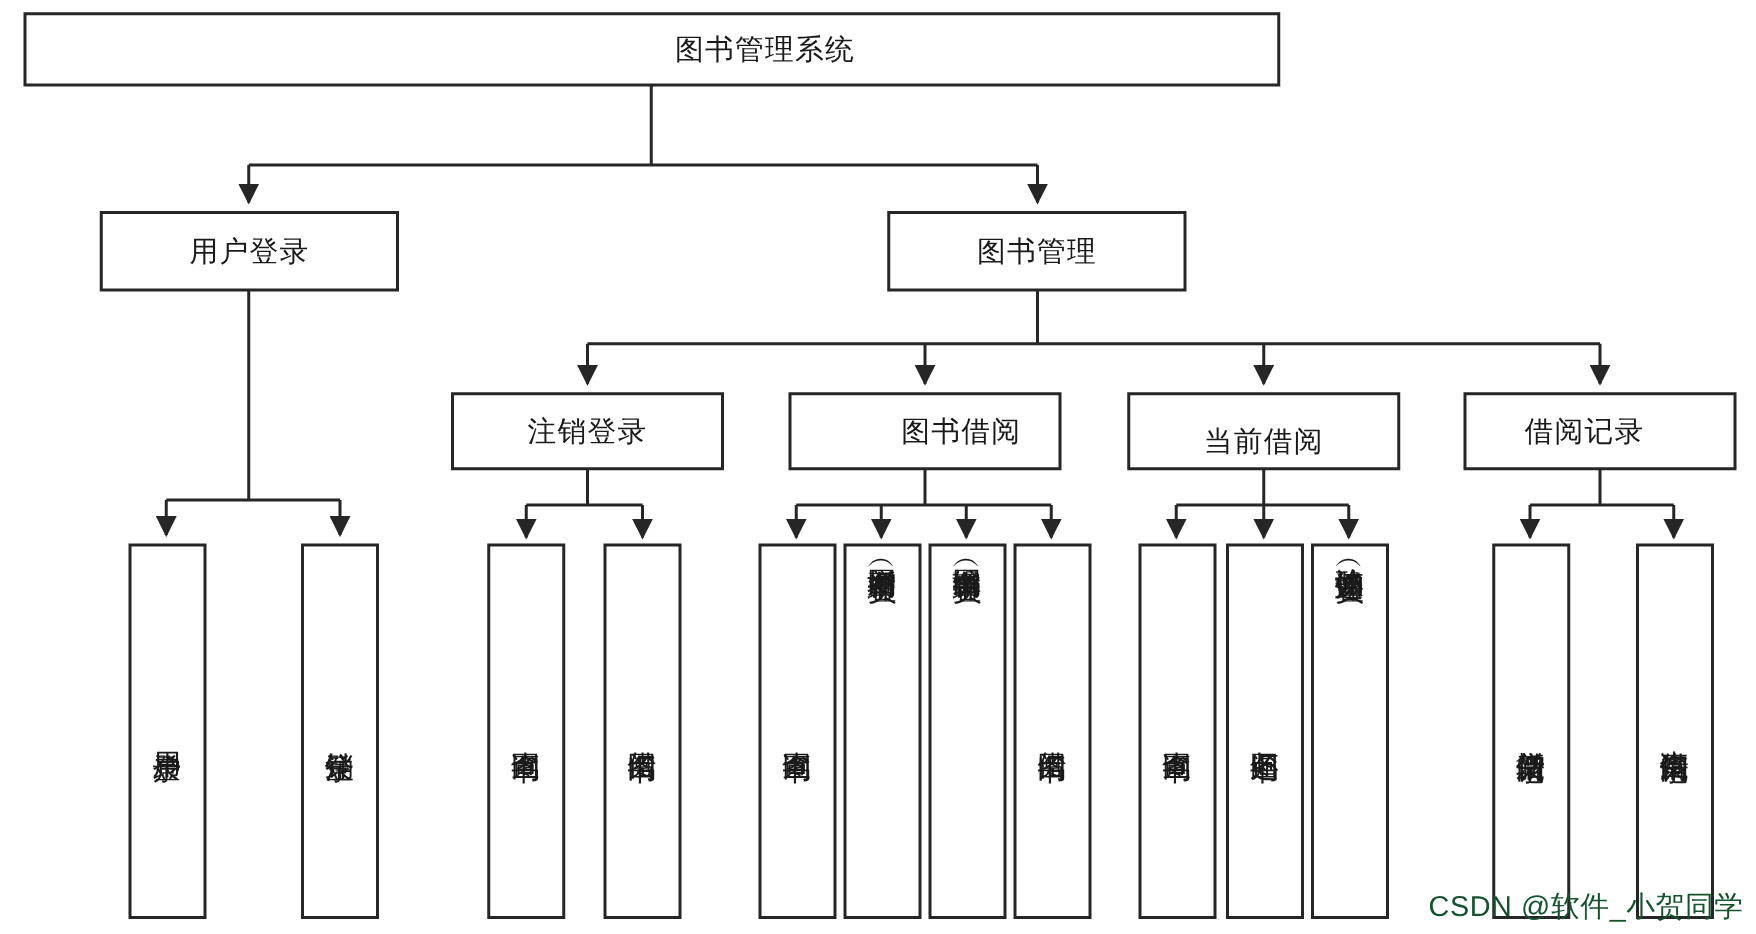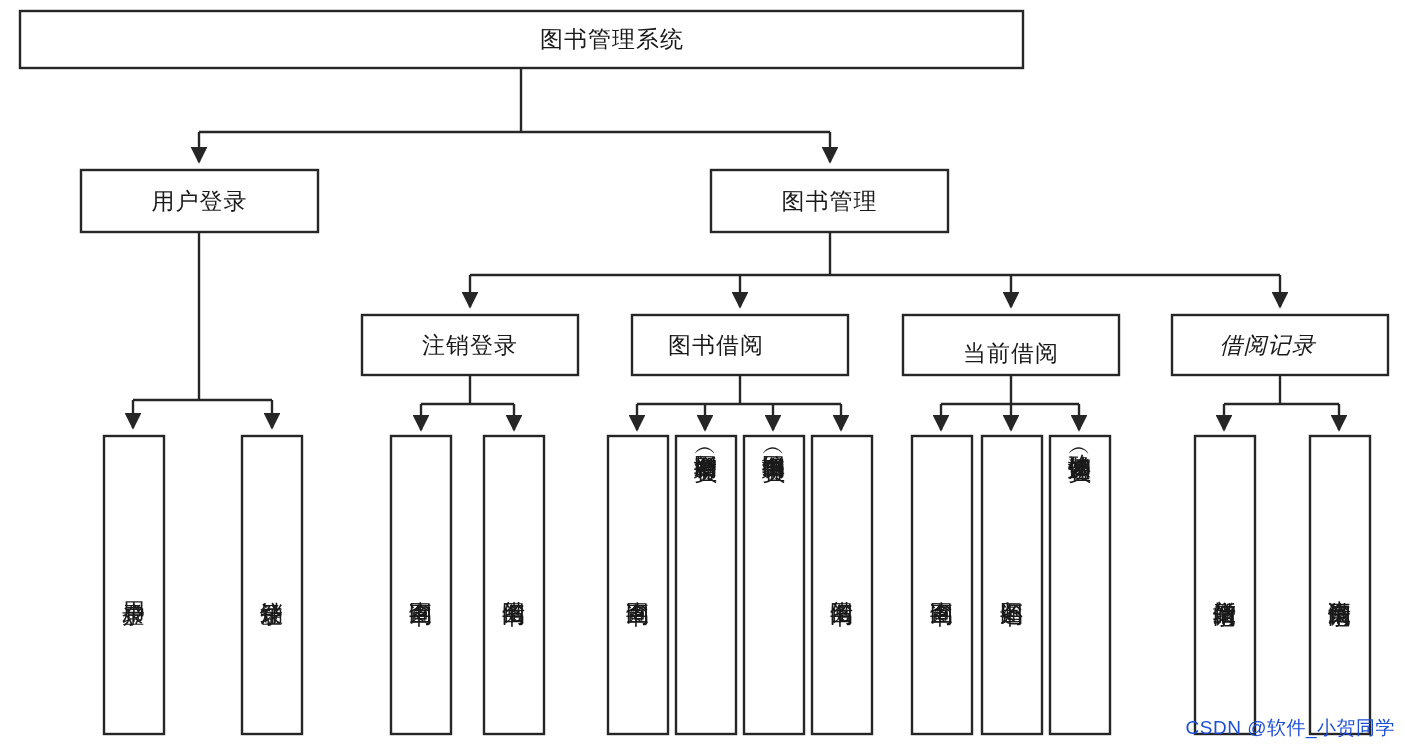--- a/index.html
+++ b/index.html
@@ -39,22 +39,22 @@
   }
   .arrow-head {
     fill: #262626;
     stroke: none;
   }
   .watermark {
     position: absolute;
     right: 10px;
     bottom: 6px;
     font-family: "Liberation Sans", sans-serif;
-    font-size: 19px;
-    color: #1d4ed8;
+    font-size: 23px;
+    color: #14532d;
     white-space: nowrap;
     letter-spacing: 0.5px;
     pointer-events: none;
   }
   .vtext-wrap {
     position: absolute;
     display: flex;
     align-items: center;
     justify-content: center;
     pointer-events: none;
@@ -175,29 +175,29 @@
   </div>
 
   <div class="htext-wrap" style="left:711px; top:170px; width:237px; height:62px;border-radius:10px;">
     <span class="htext">图书管理</span>
   </div>
 
   <div class="htext-wrap" style="left:362px; top:315px; width:216px; height:60px;">
     <span class="htext">注销登录</span>
   </div>
 
-  <div class="htext-wrap" style="left:608px; top:315px; width:216px; height:60px;">
+  <div class="htext-wrap" style="left:661px; top:315px; width:216px; height:60px;">
     <span class="htext">图书借阅</span>
   </div>
 
   <div class="htext-wrap" style="left:903px; top:315px; width:216px; height:76px;">
     <span class="htext">当前借阅</span>
   </div>
 
-  <div class="htext-wrap" style="left:1172px; top:315px; width:191px; height:60px;font-style:italic;">
+  <div class="htext-wrap" style="left:1172px; top:315px; width:191px; height:60px;">
     <span class="htext">借阅记录</span>
   </div>
 
   <div class="vtext-wrap" style="left:104px; top:436px; width:60px; height:298px;">
     <span class="vtext">用户登录</span>
   </div>
   <div class="vtext-wrap" style="left:242px; top:436px; width:60px; height:298px;">
     <span class="vtext">注销登录</span>
   </div>
 

